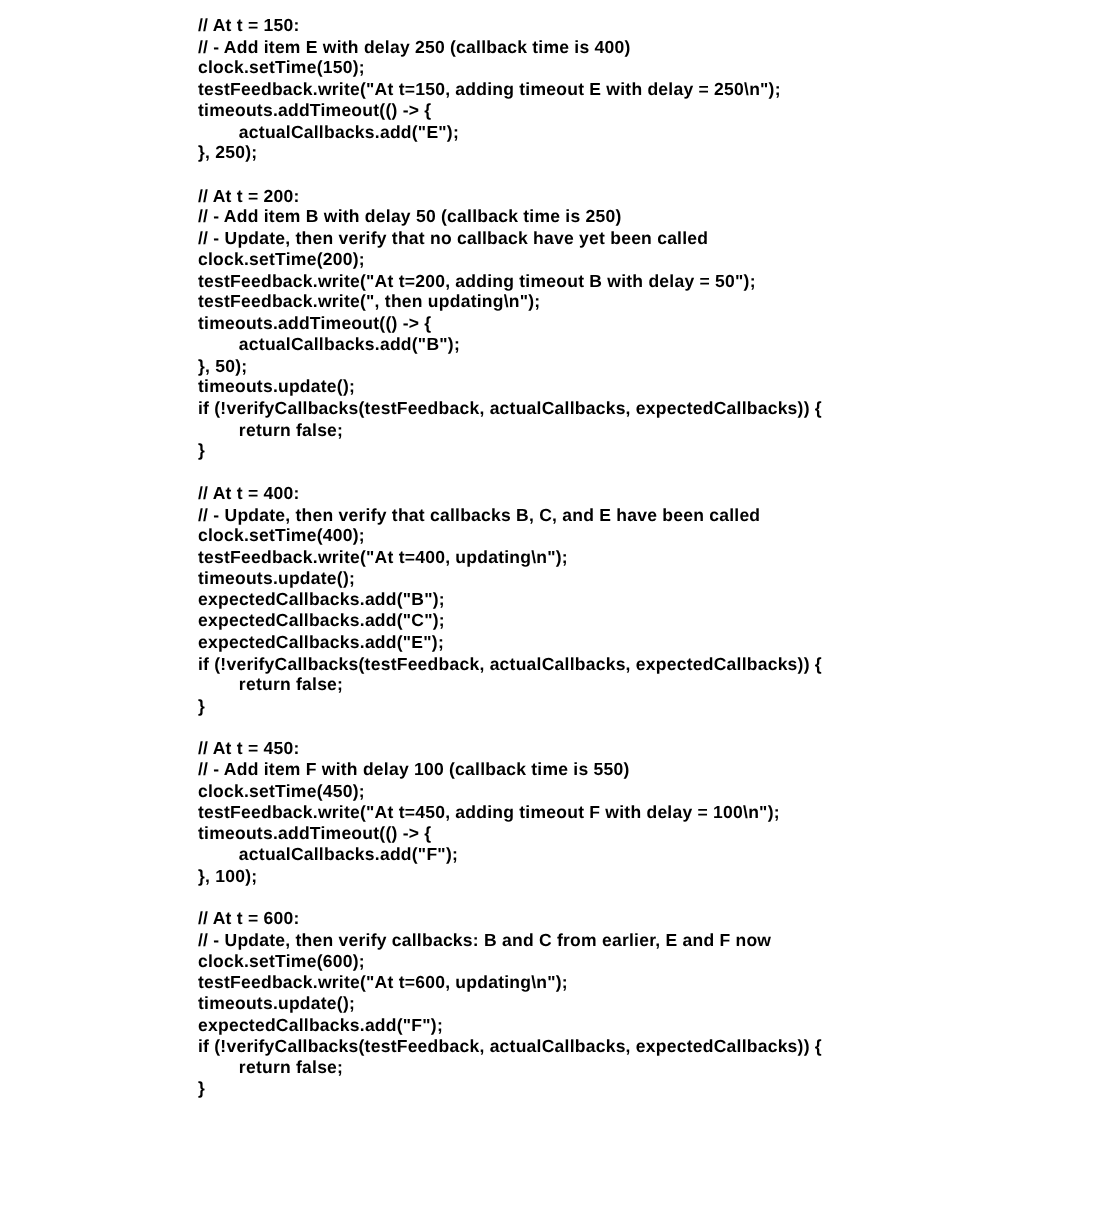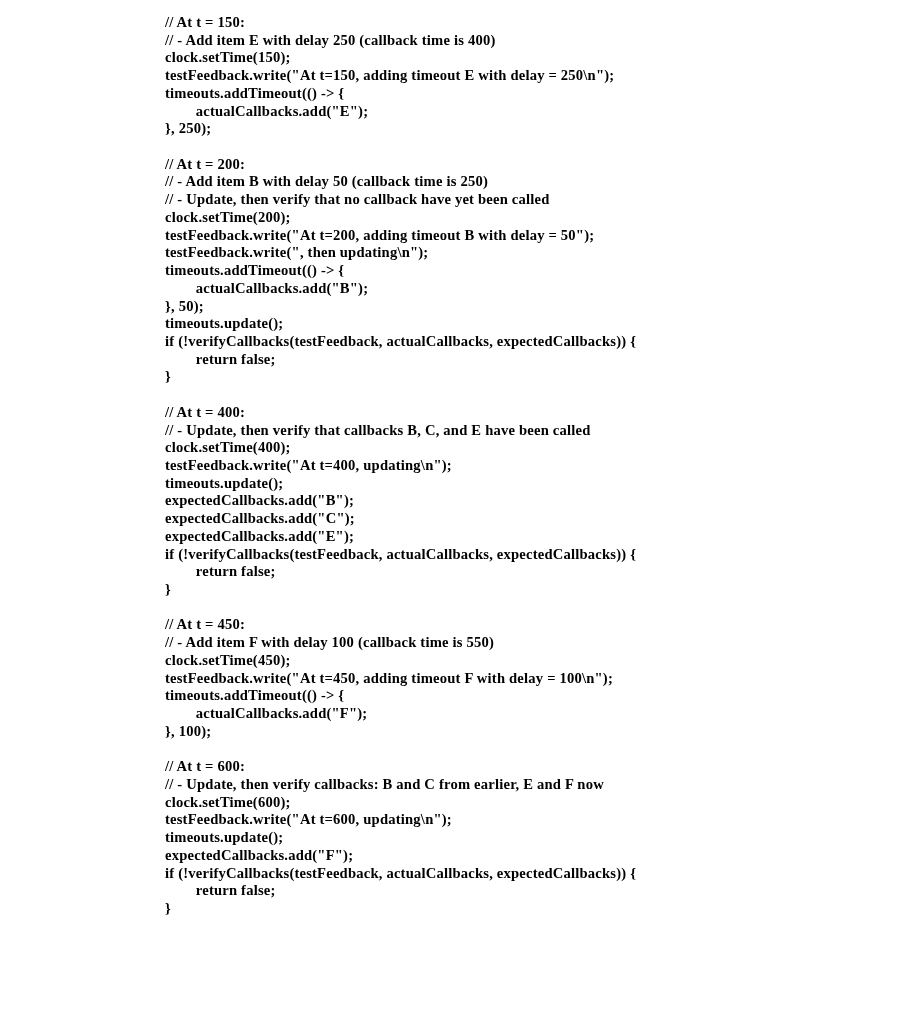--- a/index.html
+++ b/index.html
@@ -4,21 +4,21 @@
 <style>
   html, body {
     margin: 0;
     padding: 0;
     background: #ffffff;
     width: 920px;
     height: 1024px;
     overflow: hidden;
   }
   pre.code-block {
-    font-family: Liberation Serif, serif;
+    font-family: Liberation Sans, sans-serif;
     font-size: 14.6px;
     line-height: 1.215;
     letter-spacing: 0.2px;
     font-weight: 600;
     color: #000000;
     white-space: pre;
     margin: 0;
     padding: 14px 0 0 165px;
   }
 </style>

